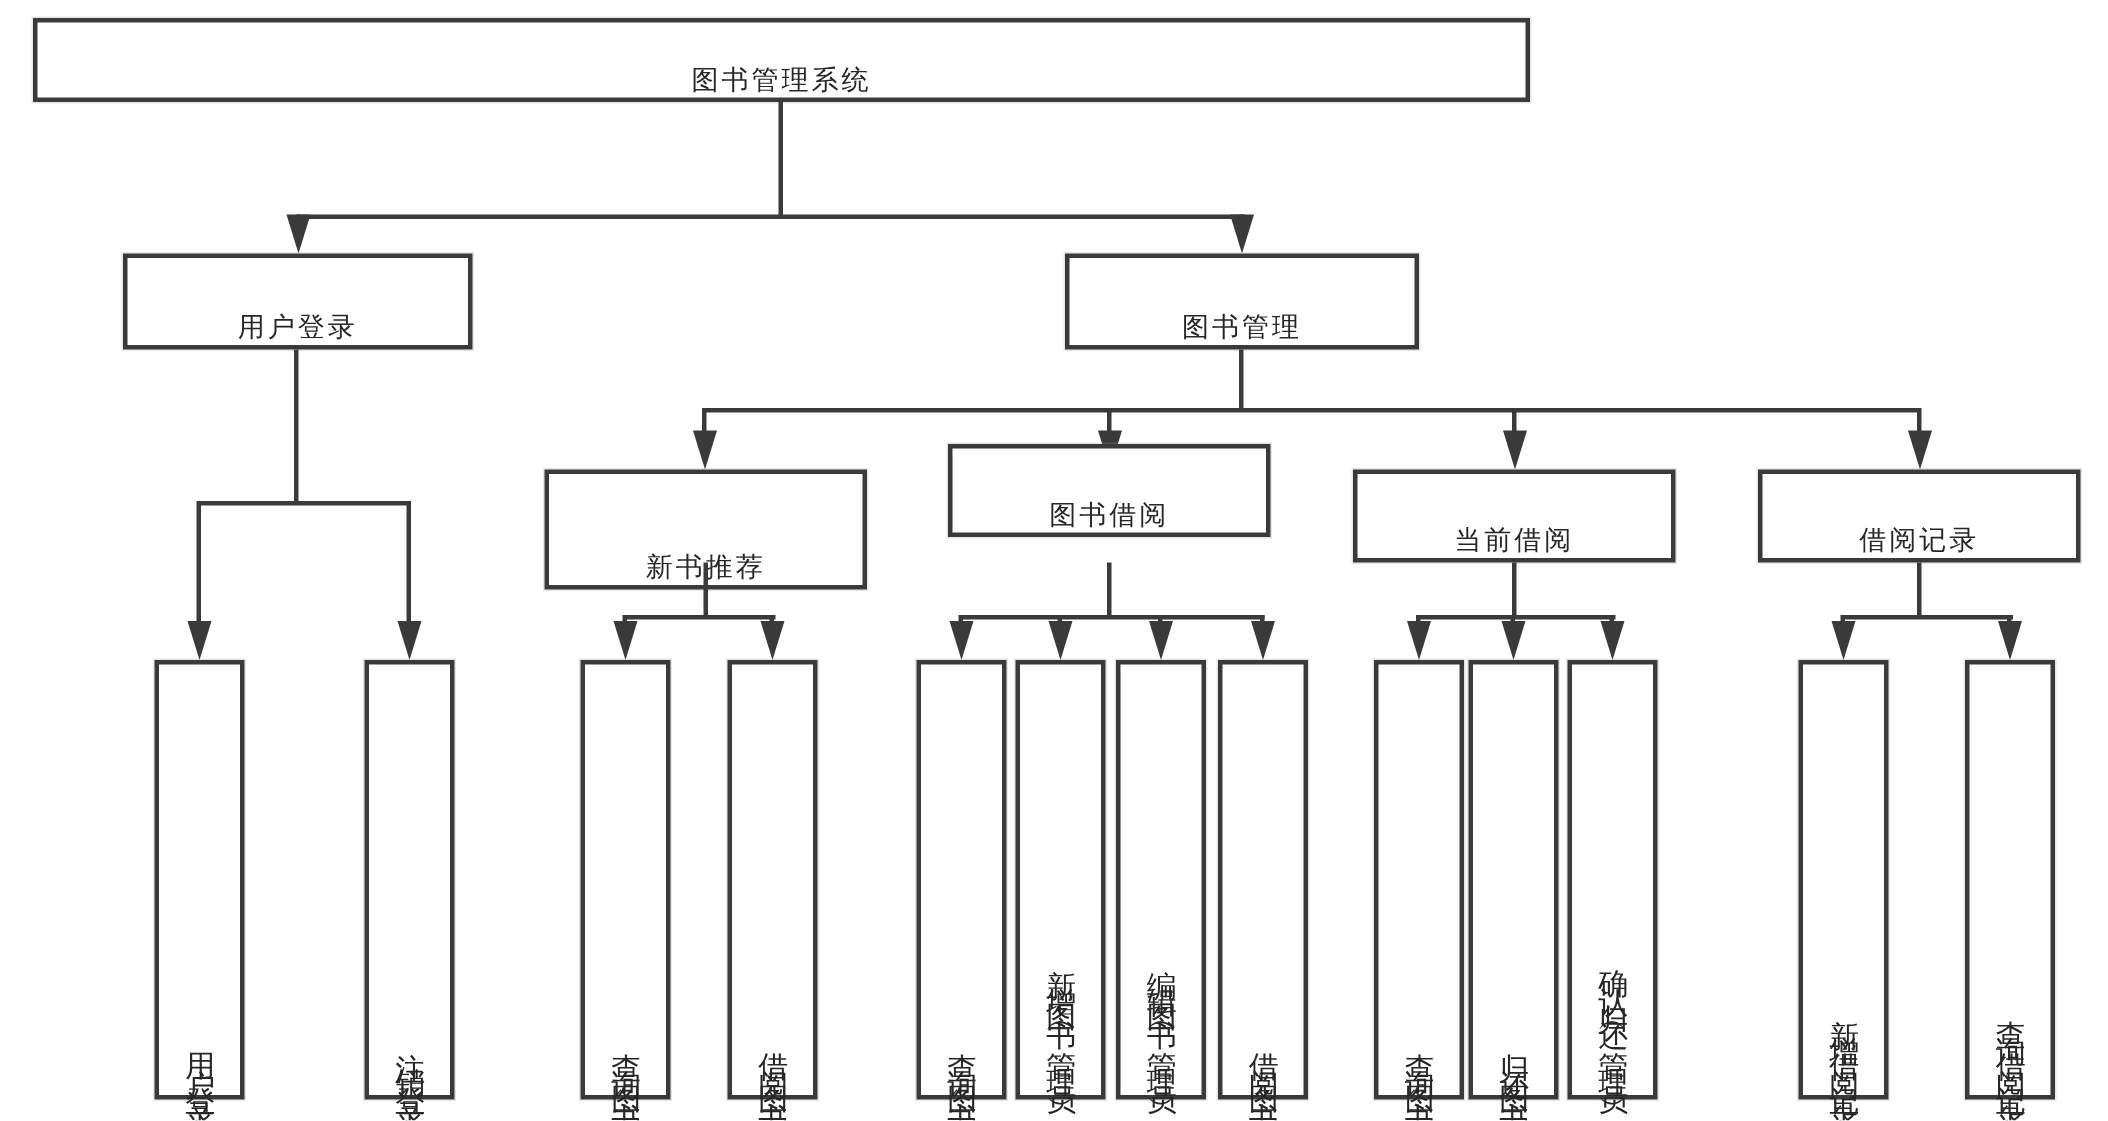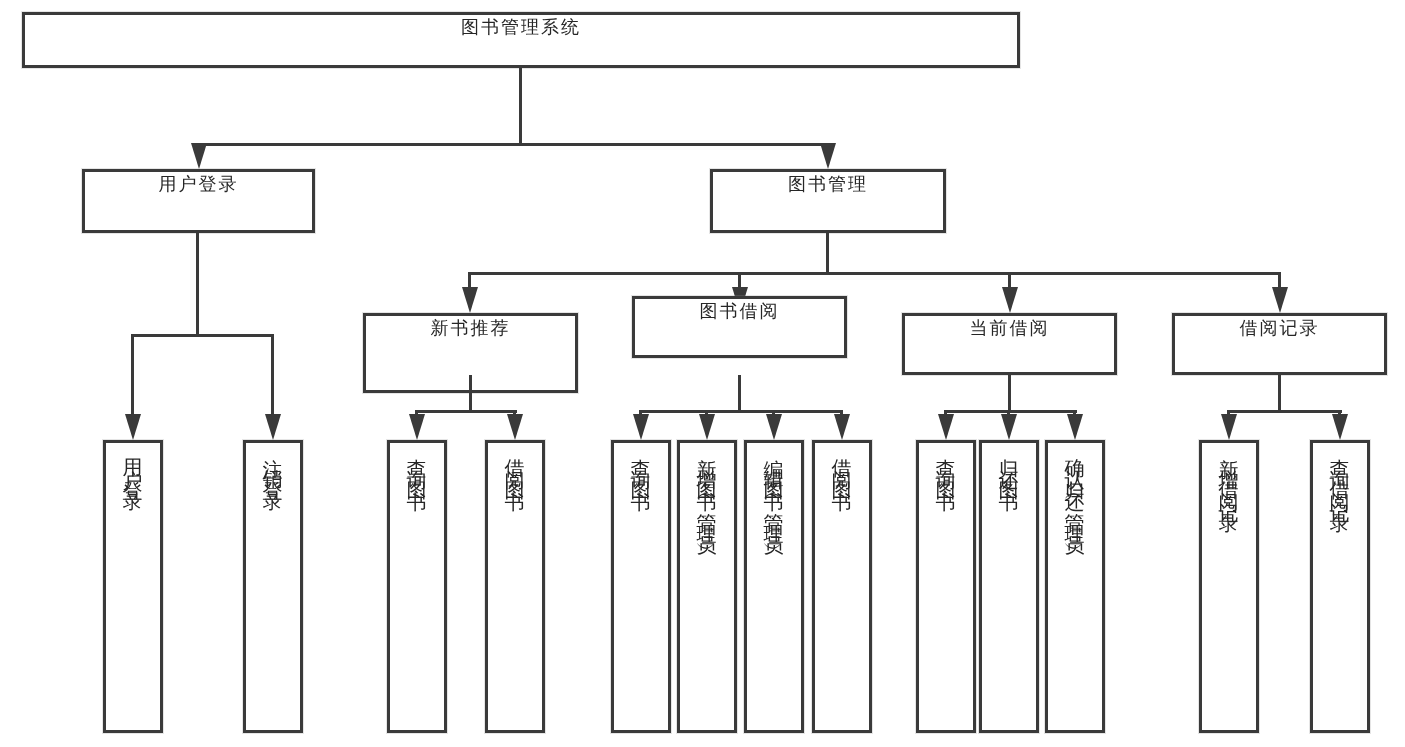--- a/index.html
+++ b/index.html
@@ -17,21 +17,21 @@
     font-family: "Liberation Sans", sans-serif;
     color: var(--text);
     overflow: hidden;
   }
   .box {
     position: absolute;
     border: 3px solid var(--line);
     background: #fff;
     box-sizing: border-box;
     display: flex;
-    align-items: flex-start;
+    align-items: flex-end;
     justify-content: center;
     box-shadow: 0 0 0 1px rgba(150,150,150,0.25);
   }
   .hbox span {
     font-size: 18px;
     letter-spacing: 2px;
     white-space: nowrap;
   }
   .leaf span {
     writing-mode: vertical-rl;

